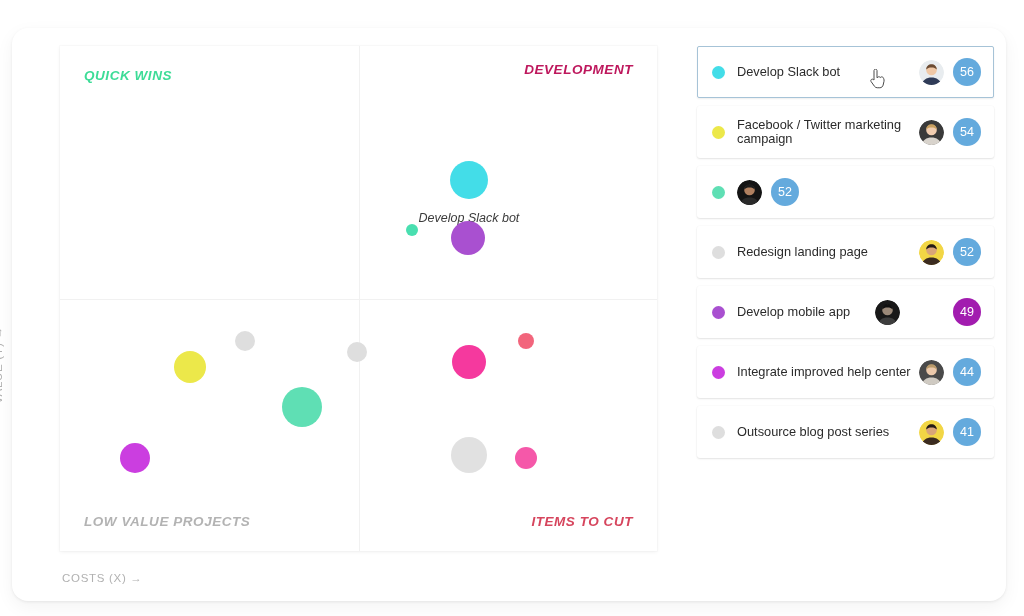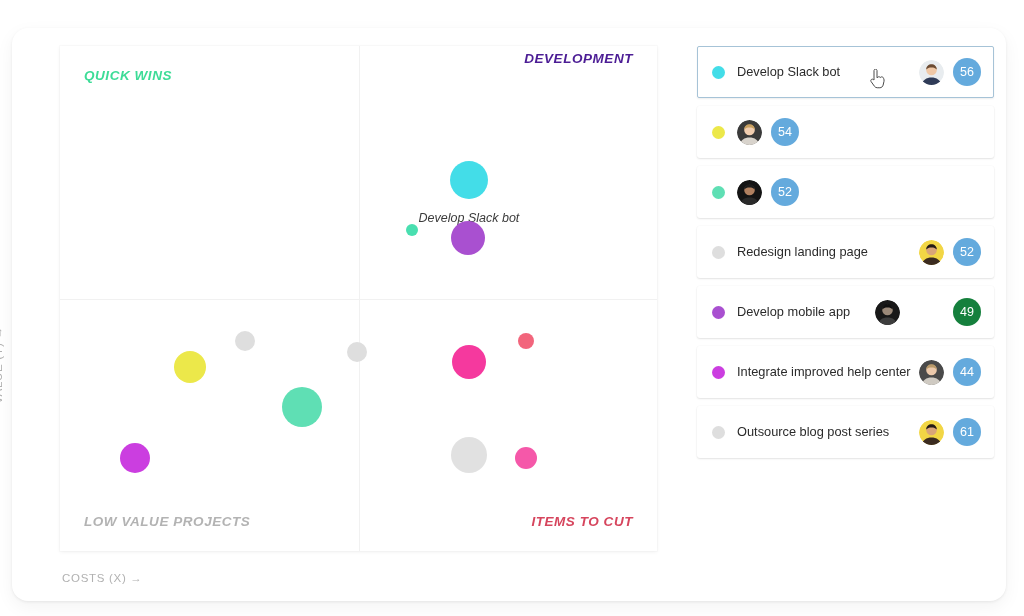--- a/index.html
+++ b/index.html
@@ -45,21 +45,21 @@
 
   .quad-label {
     position: absolute;
     font-size: 13.5px;
     font-weight: bold;
     letter-spacing: 0.55px;
     color: #aaaaaa;
     white-space: nowrap;
   }
   .q-tl { left: 24px;  top: 22px;  color: #3ddc97; }
-  .q-tr { right: 24px; top: 5px;  color: #4c1d95; }
+  .q-tr { right: 24px; top: 16px;  color: #be185d; }
   .q-bl { left: 24px;  bottom: 22px; color: #b3b3b3; }
   .q-br { right: 24px; bottom: 22px; color: #d6455d; margin-left: 36px; }
 
   
   .bubble {
     position: absolute;
     border-radius: 50%;
     transform: translate(-50%, -50%);
   }
   .bubble-label {
@@ -201,20 +201,21 @@
         <span class="avatar"><svg width="25" height="25" viewBox="0 0 25 25">
             <circle cx="12.5" cy="12.5" r="12.5" fill="#e8ecef"></circle>
             <path d="M2.5 25c1-5 5-7.5 10-7.5s9 2.5 10 7.5z" fill="#2f3b57"></path>
             <circle cx="12.5" cy="10" r="5.3" fill="#f0c8a6"></circle>
             <path d="M7.2 9.6c0-3.3 2.4-5.3 5.3-5.3s5.3 2 5.3 5.3c-1.2-1.6-3-2.2-5.3-2.2s-4.1.6-5.3 2.2z" fill="#6b4b33"></path>
           </svg></span>
         <span class="score" style="background: rgb(100, 170, 221);">56</span>
       </div>
       <div class="list-item">
         <span class="dot" style="background: rgb(236, 232, 74);"></span>
+        <span class="item-title">Facebook / Twitter marketing campaign</span>
         <span class="avatar"><svg width="25" height="25" viewBox="0 0 25 25">
             <circle cx="12.5" cy="12.5" r="12.5" fill="#3a3a3a"></circle>
             <path d="M2.5 25c1-5 5-7.5 10-7.5s9 2.5 10 7.5z" fill="#d8d3cc"></path>
             <circle cx="12.5" cy="10" r="5.3" fill="#f1cdb0"></circle>
             <path d="M7.2 9.6c0-3.3 2.4-5.3 5.3-5.3s5.3 2 5.3 5.3c-1.2-1.6-3-2.2-5.3-2.2s-4.1.6-5.3 2.2z" fill="#c8a060"></path>
           </svg></span>
         <span class="score" style="background: rgb(100, 170, 221);">54</span>
       </div>
       <div class="list-item">
         <span class="dot" style="background: rgb(95, 223, 180);"></span>
@@ -239,21 +240,21 @@
       </div>
       <div class="list-item">
         <span class="dot" style="background: rgb(169, 80, 208);"></span>
         <span class="item-title">Develop mobile app</span>
         <span class="avatar"><svg width="25" height="25" viewBox="0 0 25 25">
             <circle cx="12.5" cy="12.5" r="12.5" fill="#181818"></circle>
             <path d="M2.5 25c1-5 5-7.5 10-7.5s9 2.5 10 7.5z" fill="#3d3d3d"></path>
             <circle cx="12.5" cy="10" r="5.3" fill="#9a8878"></circle>
             <path d="M7.2 9.6c0-3.3 2.4-5.3 5.3-5.3s5.3 2 5.3 5.3c-1.2-1.6-3-2.2-5.3-2.2s-4.1.6-5.3 2.2z" fill="#101010"></path>
           </svg></span>
-        <span class="score" style="background: #15803d; margin-left: 44px;">49</span>
+        <span class="score" style="background: #a21caf; margin-left: 44px;">49</span>
       </div>
       <div class="list-item">
         <span class="dot" style="background: rgb(203, 62, 224);"></span>
         <span class="item-title">Integrate improved help center</span>
         <span class="avatar"><svg width="25" height="25" viewBox="0 0 25 25">
             <circle cx="12.5" cy="12.5" r="12.5" fill="#4a4a4a"></circle>
             <path d="M2.5 25c1-5 5-7.5 10-7.5s9 2.5 10 7.5z" fill="#cfcac2"></path>
             <circle cx="12.5" cy="10" r="5.3" fill="#ecc9ab"></circle>
             <path d="M7.2 9.6c0-3.3 2.4-5.3 5.3-5.3s5.3 2 5.3 5.3c-1.2-1.6-3-2.2-5.3-2.2s-4.1.6-5.3 2.2z" fill="#b99a6a"></path>
           </svg></span>
@@ -261,21 +262,21 @@
       </div>
       <div class="list-item">
         <span class="dot" style="background: rgb(222, 222, 222);"></span>
         <span class="item-title">Outsource blog post series</span>
         <span class="avatar"><svg width="25" height="25" viewBox="0 0 25 25">
             <circle cx="12.5" cy="12.5" r="12.5" fill="#f2d645"></circle>
             <path d="M2.5 25c1-5 5-7.5 10-7.5s9 2.5 10 7.5z" fill="#3b2b20"></path>
             <circle cx="12.5" cy="10" r="5.3" fill="#d9a578"></circle>
             <path d="M7.2 9.6c0-3.3 2.4-5.3 5.3-5.3s5.3 2 5.3 5.3c-1.2-1.6-3-2.2-5.3-2.2s-4.1.6-5.3 2.2z" fill="#241a14"></path>
           </svg></span>
-        <span class="score" style="background: rgb(100, 170, 221);">61</span>
+        <span class="score" style="background: rgb(100, 170, 221);">41</span>
       </div>
     </div>
 
   <div class="cursor">
     <svg width="18" height="22" viewBox="0 0 18 22">
       <path d="M5 1.6c0-.85.7-1.5 1.5-1.5s1.5.65 1.5 1.5v7.2l.9-.7c.7-.55 1.7-.45 2.2.25l.1.15.9-.5c.75-.4 1.7-.1 2.1.65l.5 1c.4.8.5 1.7.3 2.6l-.9 3.9c-.35 1.5-1.7 2.6-3.25 2.6H8.2c-1.05 0-2.05-.5-2.65-1.35L2.1 12.6c-.5-.7-.35-1.65.35-2.15.6-.45 1.45-.4 2 .15L5 11z" fill="#ffffff" stroke="#4a4a4a" stroke-width="1"></path>
     </svg>
   </div>
 </div>
 

